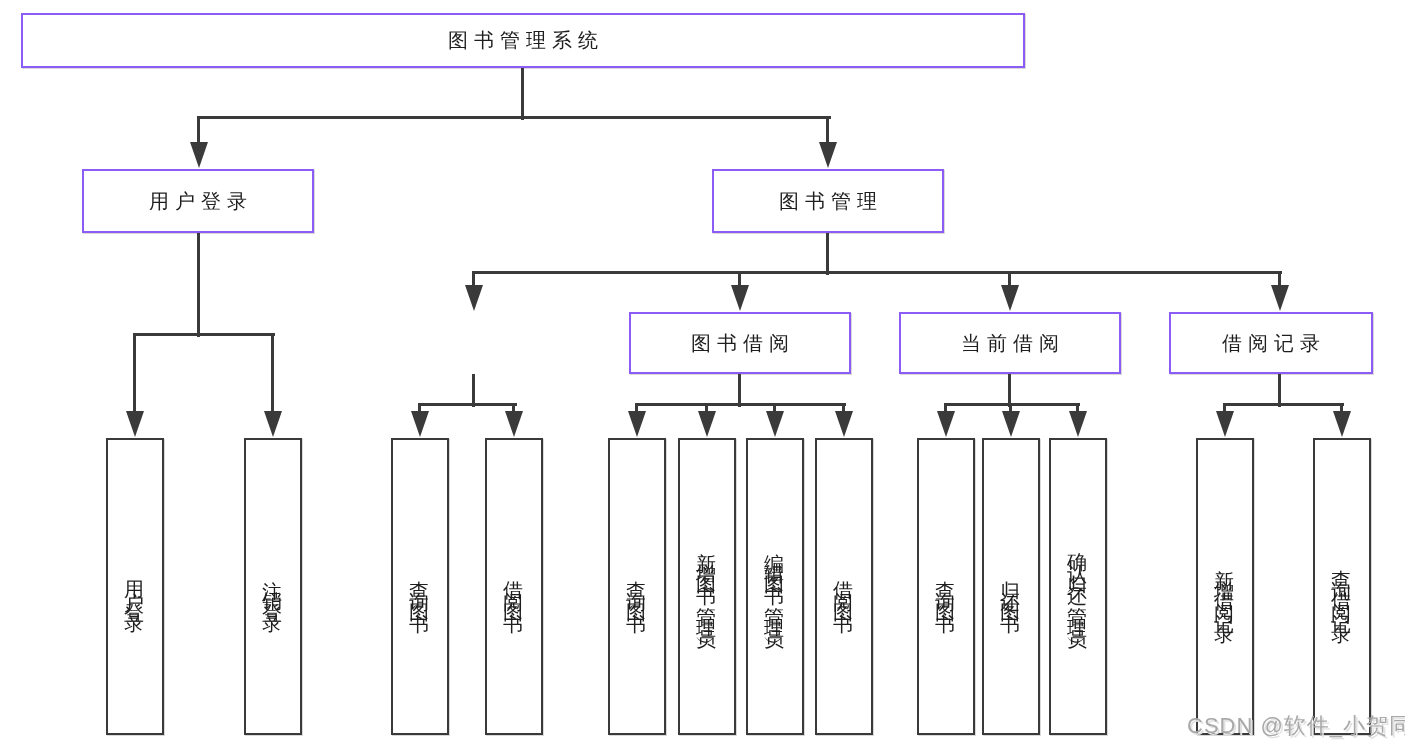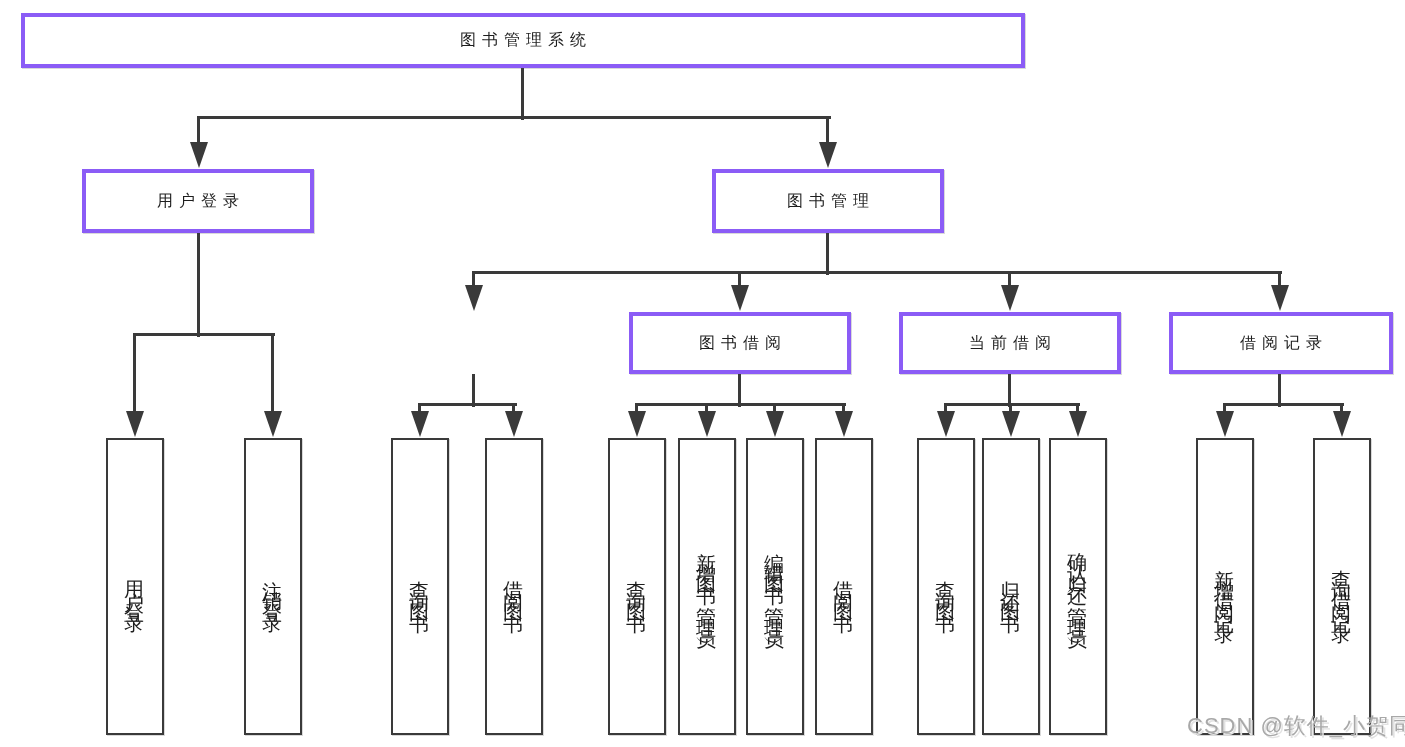--- a/index.html
+++ b/index.html
@@ -6,25 +6,25 @@
   #stage{
     position:relative;
     width:1405px;height:747px;
     background:#ffffff;
     font-family:"Liberation Sans","DejaVu Sans",sans-serif;
     overflow:hidden;
   }
   .box{
     position:absolute;
     box-sizing:border-box;
-    border:4px solid #8b5cf6;
+    border:2px solid #8b5cf6;
     background:#ffffff;
     display:flex;align-items:center;justify-content:center;
     color:#1e1e1e;
-    font-size:16px;
+    font-size:20px;
     letter-spacing:6px;
     text-indent:6px;
     box-shadow:1px 1px 0 #d9d9d9;
   }
   .vbox{
     position:absolute;
     box-sizing:border-box;
     border:2px solid #3a3a3a;
     background:#ffffff;
     display:flex;align-items:center;justify-content:center;
@@ -86,21 +86,21 @@
   <div class="vline" style="left:738px;top:273px;height:16px;"></div>
   <div class="vline" style="left:1008px;top:273px;height:16px;"></div>
   <div class="vline" style="left:1278px;top:273px;height:16px;"></div>
   <div class="arrow" style="left:465px;top:285px;"></div>
   <div class="arrow" style="left:731px;top:285px;"></div>
   <div class="arrow" style="left:1001px;top:285px;"></div>
   <div class="arrow" style="left:1271px;top:285px;"></div>
 
   <div class="box" style="left:629px;top:312px;width:222px;height:62px;">图书借阅</div>
   <div class="box" style="left:899px;top:312px;width:222px;height:62px;">当前借阅</div>
-  <div class="box" style="left:1169px;top:312px;width:224px;height:62px;">借阅记录</div>
+  <div class="box" style="left:1169px;top:312px;width:204px;height:62px;">借阅记录</div>
 
   <div class="vline" style="left:472px;top:374px;height:33px;"></div>
   <div class="vline" style="left:738px;top:374px;height:33px;"></div>
   <div class="vline" style="left:1008px;top:374px;height:33px;"></div>
   <div class="vline" style="left:1278px;top:374px;height:33px;"></div>
 
   <div class="hline" style="left:418px;top:403px;width:99px;"></div>
   <div class="hline" style="left:635px;top:403px;width:211px;"></div>
   <div class="hline" style="left:944px;top:403px;width:136px;"></div>
   <div class="hline" style="left:1223px;top:403px;width:121px;"></div>

